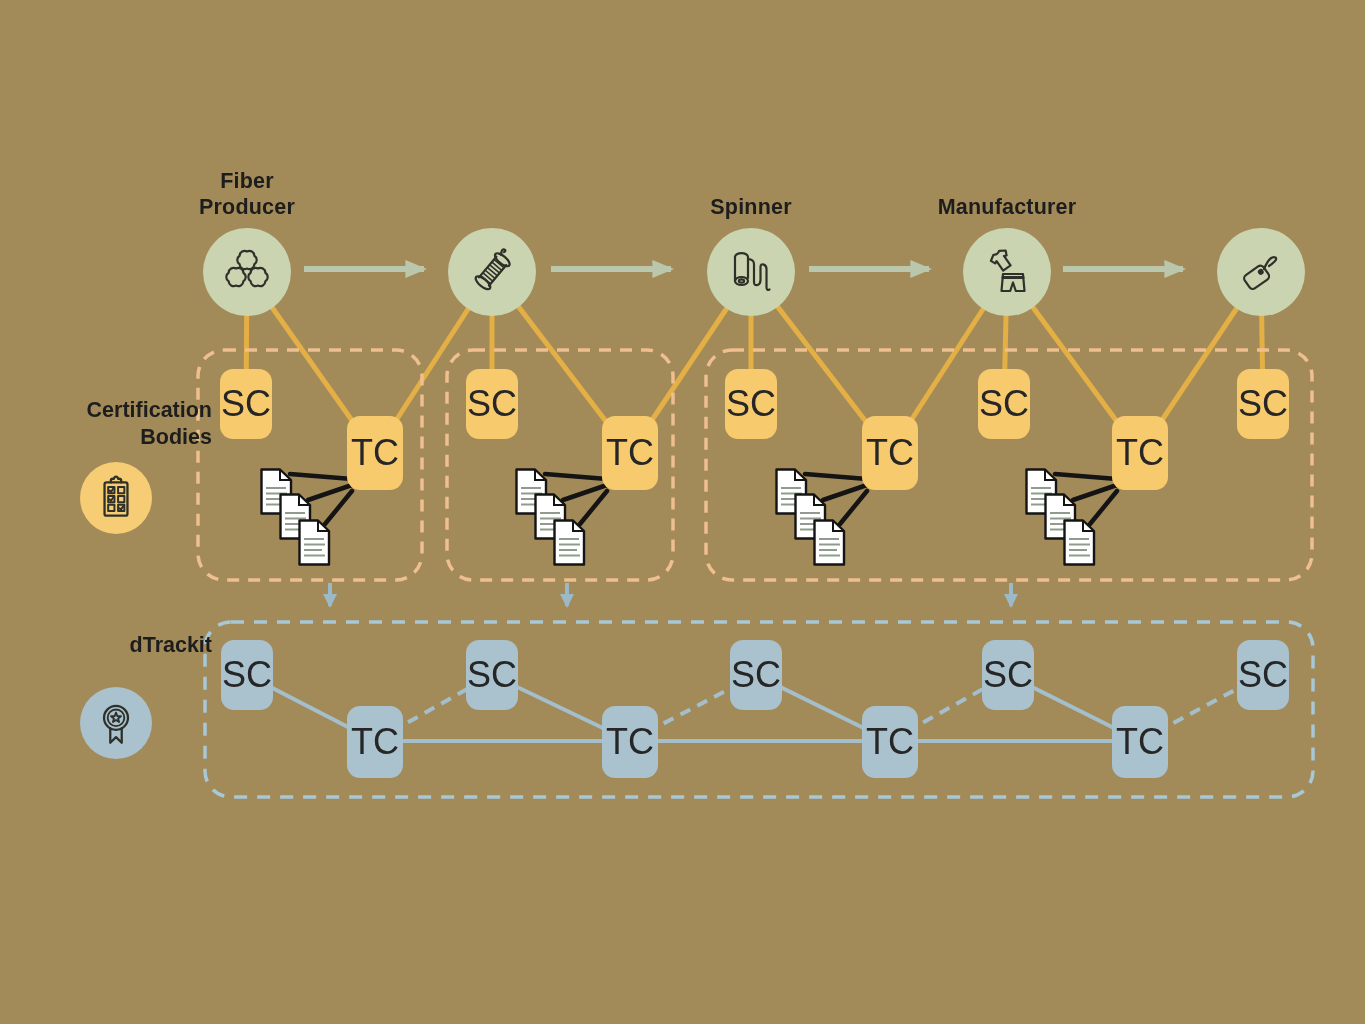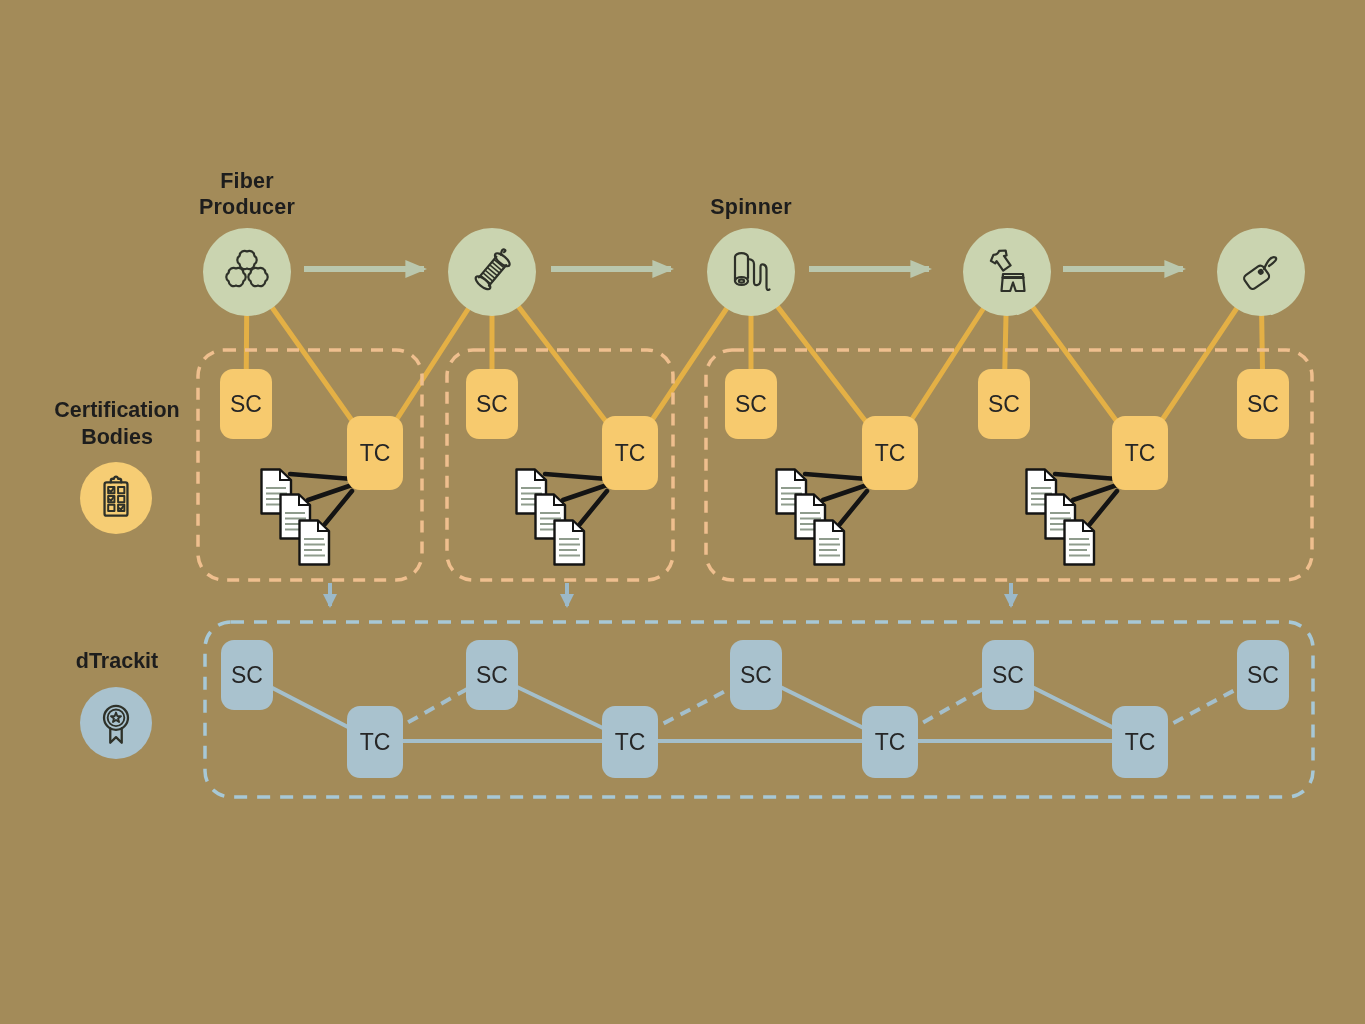--- a/index.html
+++ b/index.html
@@ -7,27 +7,27 @@
           font-family:"Liberation Sans",sans-serif;overflow:hidden;}
   svg.layer{position:absolute;left:0;top:0;}
 
   .actor-circle{position:absolute;width:88px;height:88px;border-radius:50%;
                 background:#cad4b0;display:flex;align-items:center;justify-content:center;}
   .actor-label{position:absolute;display:flex;align-items:flex-end;justify-content:center;
                text-align:center;font-size:21.5px;font-weight:600;color:#1d1d1d;
                line-height:26px;letter-spacing:.2px;height:58px;}
 
   .node{position:absolute;display:flex;align-items:center;justify-content:center;
-        font-size:23px;color:#262626;border-radius:13px;font-weight:500;}
+        font-size:36px;color:#262626;border-radius:13px;font-weight:500;}
   .node.y{background:#f7ca6e;width:52px;height:70px;}
   .node.y.tc{width:56px;height:74px;}
   .node.b{background:#a9c2ce;width:52px;height:70px;}
   .node.b.tc{width:56px;height:72px;}
 
-  .side-label{position:absolute;width:190px;text-align:center;font-size:21.5px;
+  .side-label{position:absolute;width:190px;text-align:right;font-size:21.5px;
               font-weight:600;color:#1d1d1d;line-height:27px;}
   .badge{position:absolute;width:72px;height:72px;border-radius:50%;
          display:flex;align-items:center;justify-content:center;}
   .badge.y{background:#f6cd74;}
   .badge.b{background:#a9c2ce;}
   .doc{position:absolute;}
   .icon-stroke{stroke:#2e3129;fill:none;stroke-width:2.2;stroke-linecap:round;stroke-linejoin:round;}
 </style>
 </head>
 <body>
@@ -106,20 +106,21 @@
         <line x1="375" y1="741" x2="492" y2="675"></line>
         <line x1="630" y1="741" x2="756" y2="675"></line>
         <line x1="890" y1="741" x2="1008" y2="675"></line>
         <line x1="1140" y1="741" x2="1263" y2="675"></line>
       </g>
     </g>
   </svg>
 
   <div class="actor-label" style="left:187px;top:162px;width:120px">Fiber Producer</div>
   <div class="actor-label" style="left:681px;top:162px;width:140px">Spinner</div>
+  <div class="actor-label" style="left:927px;top:162px;width:160px">Manufacturer</div>
 
   <div class="actor-circle" style="left:203px;top:228px">
     <svg width="56" height="56" viewBox="0 0 56 56" class="icon-stroke">
       <g transform="translate(28,16)">
           <path d="M0,-8.5 A5,5 0 0 1 7.36,-4.25 A5,5 0 0 1 7.36,4.25 A5,5 0 0 1 0,8.5 A5,5 0 0 1 -7.36,4.25 A5,5 0 0 1 -7.36,-4.25 A5,5 0 0 1 0,-8.5 Z"></path>
         </g>
       <g transform="translate(17,33)">
           <path d="M0,-8.5 A5,5 0 0 1 7.36,-4.25 A5,5 0 0 1 7.36,4.25 A5,5 0 0 1 0,8.5 A5,5 0 0 1 -7.36,4.25 A5,5 0 0 1 -7.36,-4.25 A5,5 0 0 1 0,-8.5 Z"></path>
         </g>
       <g transform="translate(39,33)">
@@ -184,21 +185,21 @@
           <rect x="26" y="22" width="6" height="6"></rect>
         <rect x="16.5" y="30.5" width="6" height="6"></rect>
           <rect x="26" y="30.5" width="6" height="6"></rect>
         <path d="M17.8,16.8 L19.2,18.2 L21.4,15"></path>
         <path d="M17.8,25.3 L19.2,26.7 L21.4,23.5"></path>
         <path d="M27.3,33.8 L28.7,35.2 L30.9,32"></path>
       </g>
     </svg>
   </div>
 
-  <div class="side-label" style="left:22px;top:648px">dTrackit</div>
+  <div class="side-label" style="left:22px;top:632px">dTrackit</div>
   <div class="badge b" style="left:80px;top:687px">
     <svg width="50" height="50" viewBox="0 0 48 48" class="icon-stroke">
       <circle cx="24" cy="19" r="11.5"></circle>
       <circle cx="24" cy="19" r="8" stroke-width="1.8"></circle>
       <path d="M24,14 L25.23,17.3 L28.76,17.45 L26,19.65 L26.94,23.05 L24,21.1 L21.06,23.05 L22,19.65 L19.24,17.45 L22.77,17.3 Z" stroke-width="1.8"></path>
       <path d="M18.5,29 V43 L24,37.6 L29.5,43 V29"></path>
     </svg>
   </div>
 
   <div class="node y" style="left:220px;top:369px">SC</div>

